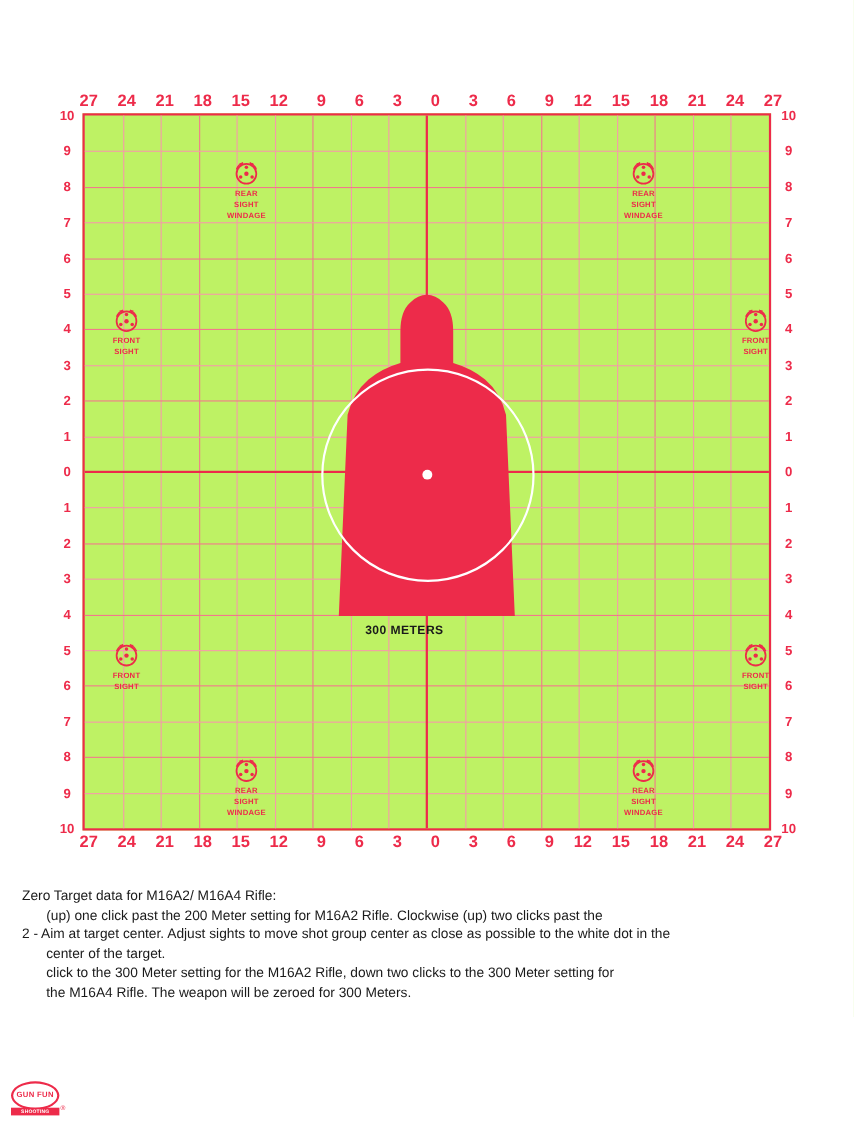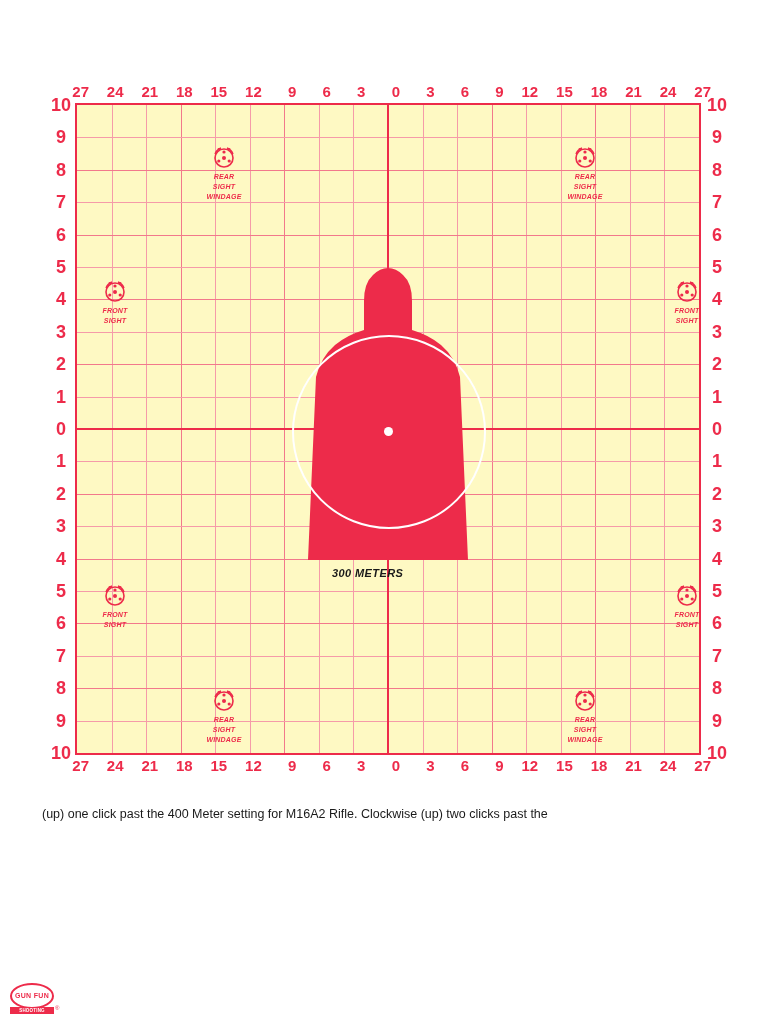--- a/index.html
+++ b/index.html
@@ -31,22 +31,21 @@
     position: absolute;
     left: 22px; top: 70px;
     width: 732px; height: 720px;
   }
   
   .plot {
     position: absolute;
     left: 53px; top: 33px;
     width: 626px; height: 652px;
     border: 2px solid #ed2b4a;
-    background: #fef9c3;
-    font-style: italic;
+    background: #bef264;
   }
   .gl { position: absolute; background: #f59ba9; }
   .gl.v { width: 1px; top: 0; bottom: 0; }
   .gl.h { height: 1px; left: 0; right: 0; }
   .gl.major { background: #f2798c; }
   .axis { position: absolute; background: #ed2b4a; }
   .axis.v { width: 2px; top: 0; bottom: 0; }
   .axis.h { height: 2px; left: 0; right: 0; }
 
   
@@ -56,21 +55,21 @@
     font-size: 12px;
     font-weight: bold;
     text-align: right;
     width: 24px;
     line-height: 14px;
   }
   .tick.big { font-size: 15px; }
   .tick-v {
     position: absolute;
     color: #ed2b4a;
-    font-size: 18px;
+    font-size: 12px;
     font-weight: bold;
     width: 20px;
     text-align: center;
     line-height: 16px;
   }
 
   
   .silhouette {
     position: absolute;
     left: 0; top: 0;
@@ -460,22 +459,27 @@
             </div>
             <div class="cap">REAR</div>
             <div class="cap">SIGHT</div>
             <div class="cap">WINDAGE</div>
           </div>
         </div>
     </div>
   </div>
 
   <div class="instructions">
+    <div class="ln">Zero Target data for M16A2/ M16A4 Rifle:</div>
     <div id="instruction-items">
-        <div class="ln ind">(up) one click past the 400 Meter setting for M16A2 Rifle. Clockwise (up) two clicks past the</div>
+        <div class="ln ind">(up) one click past the 200 Meter setting for M16A2 Rifle. Clockwise (up) two clicks past the</div>
+        <div class="ln">2 - Aim at target center. Adjust sights to move shot group center as close as possible to the white dot in the</div>
+        <div class="ln ind">center of the target.</div>
+        <div class="ln ind">click to the 300 Meter setting for the M16A2 Rifle, down two clicks to the 300 Meter setting for</div>
+        <div class="ln ind">the M16A4 Rifle. The weapon will be zeroed for 300 Meters.</div>
       </div>
   </div>
 
   <div class="footer">
     <div class="logo">
       <div class="ring">
         <div class="txt">GUN FUN</div>
       </div>
       <div class="bar">SHOOTING TARGETS</div>
       <div class="reg">®</div>

